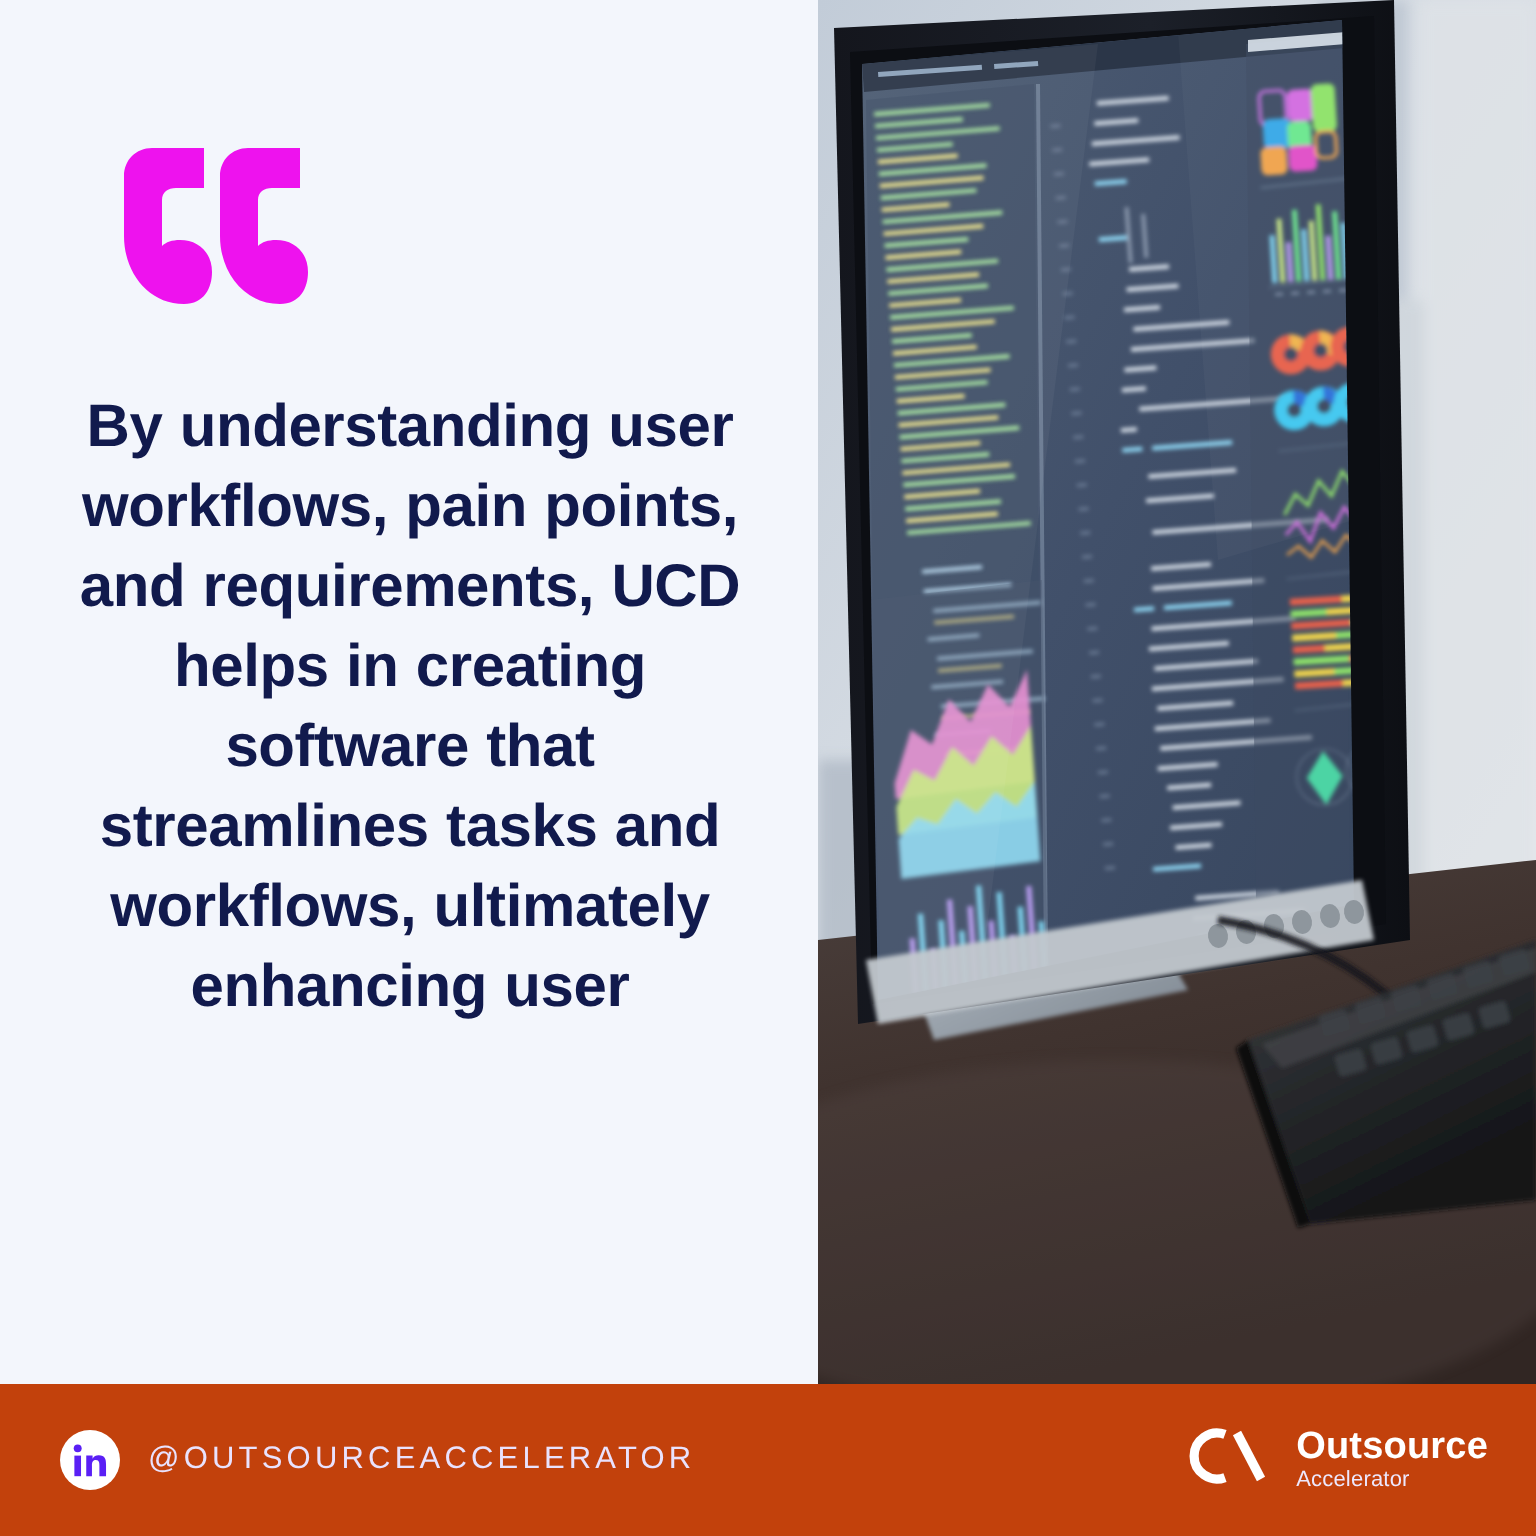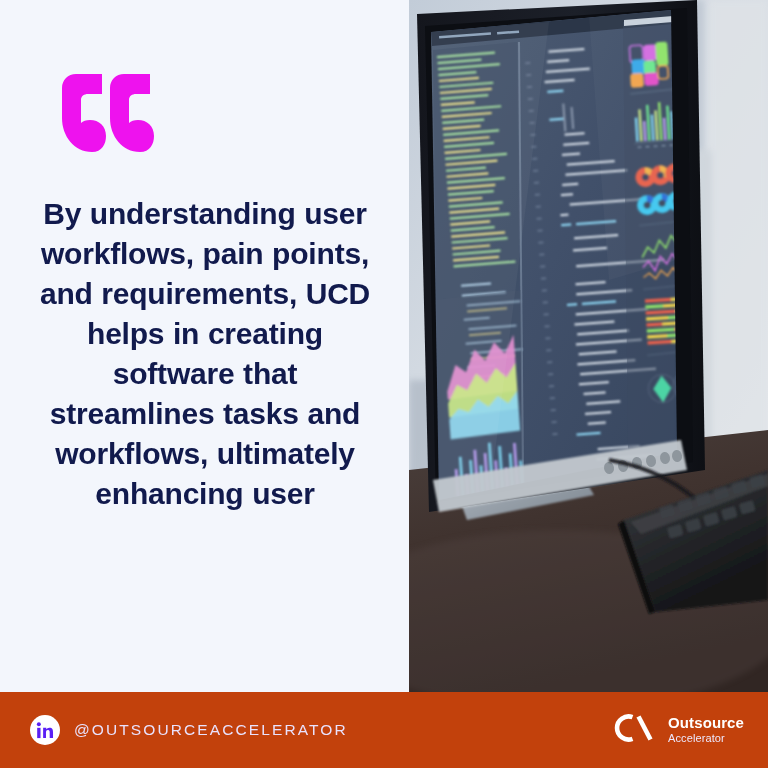--- a/index.html
+++ b/index.html
@@ -106,21 +106,21 @@
     gap: 13px;
   }
   #brand-text {
     display: flex;
     flex-direction: column;
     justify-content: center;
     line-height: 1.12;
   }
   #brand-line1 {
     color: #ffffff;
-    font-size: 15px;
+    font-size: 19px;
     font-weight: 700;
     letter-spacing: 0.1px;
   }
   #brand-line2 {
     color: #EDE8FE;
     font-size: 11px;
     font-weight: 400;
     letter-spacing: 0.1px;
   }
 </style>

